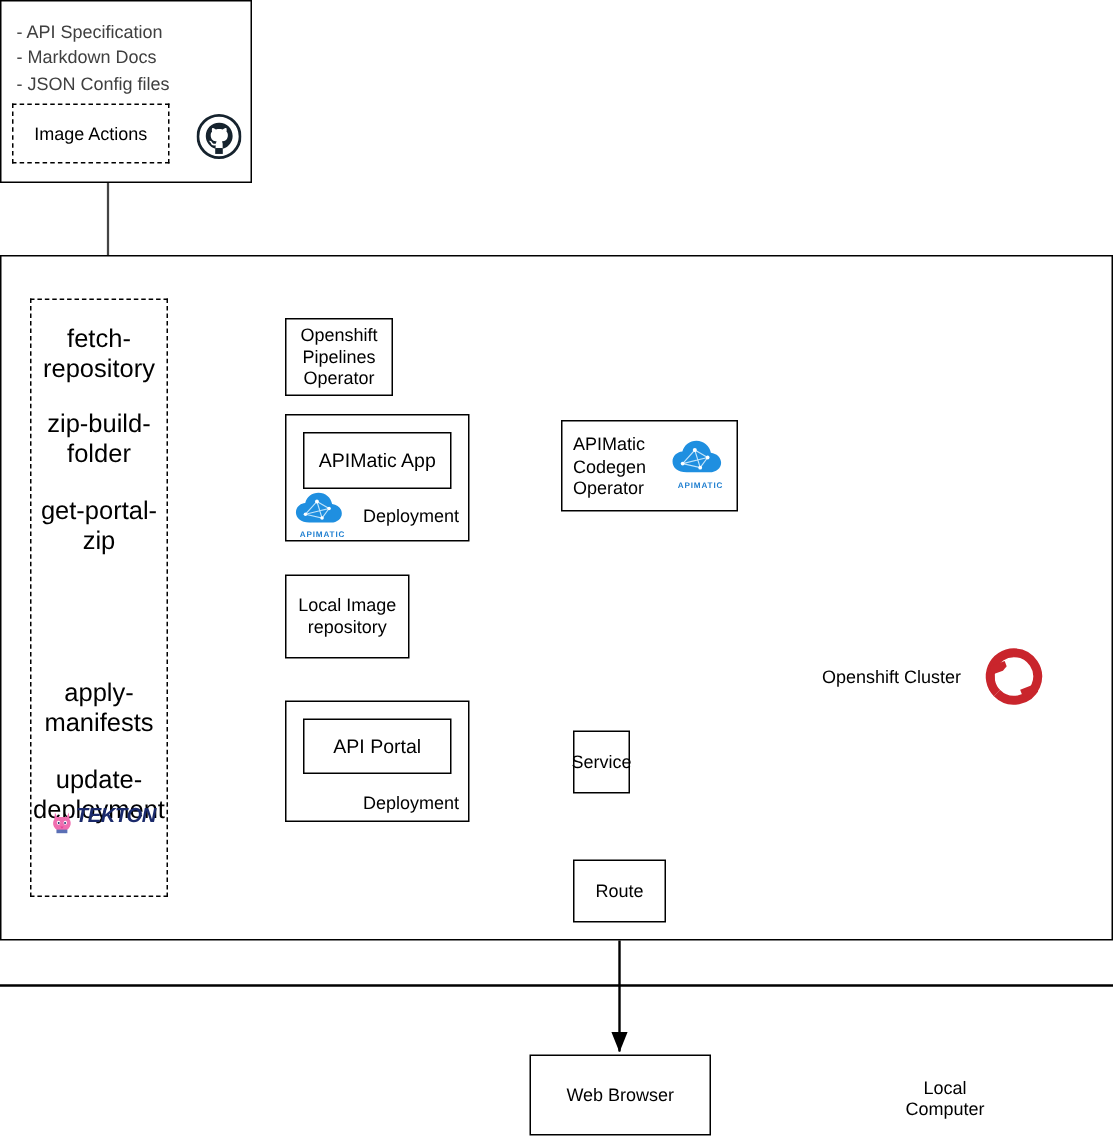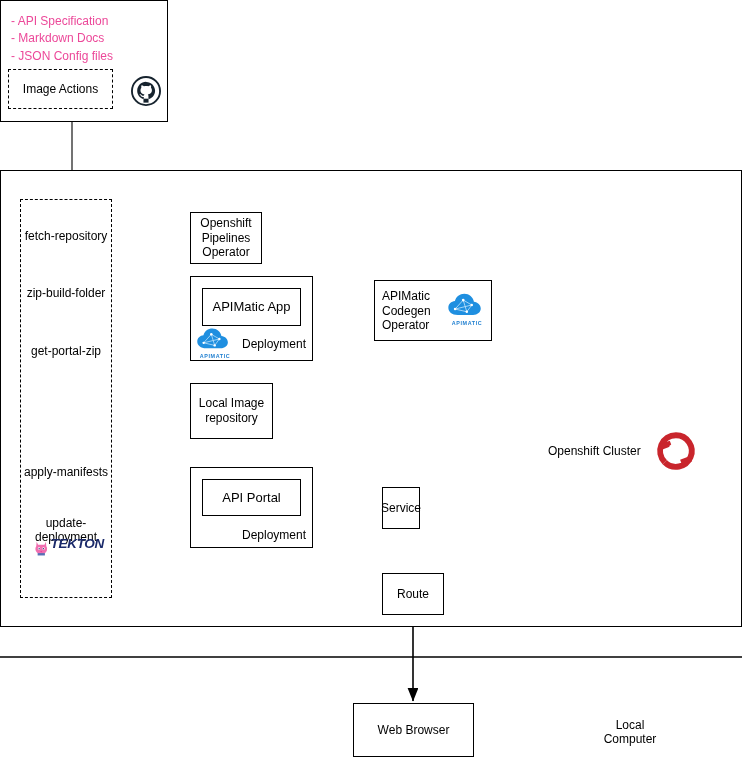--- a/index.html
+++ b/index.html
@@ -52,21 +52,21 @@
     justify-content: flex-start;
     text-align: left;
   }
   .label-br {
     align-items: flex-end;
     justify-content: flex-end;
     text-align: right;
   }
   .pipeline-step {
     position: absolute;
-    font-size: 12px;
+    font-size: 17px;
     color: #000;
     text-align: center;
     line-height: 1.2;
     display: flex;
     align-items: center;
     justify-content: center;
   }
   .logo {
     position: absolute;
   }
@@ -83,21 +83,21 @@
     font-weight: bold;
     font-style: italic;
     color: #1b2a6b;
     letter-spacing: -0.3px;
     font-family: "Liberation Sans", sans-serif;
   }
   .srcbox-lines {
     position: absolute;
     font-size: 12px;
     line-height: 1.45;
-    color: #ec4899;
+    color: #404040;
     white-space: pre;
   }
 </style>
 </head>
 <body>
 
 <div id="canvas">
 
   <svg class="layer" viewBox="0 0 742 761">
     <defs>

